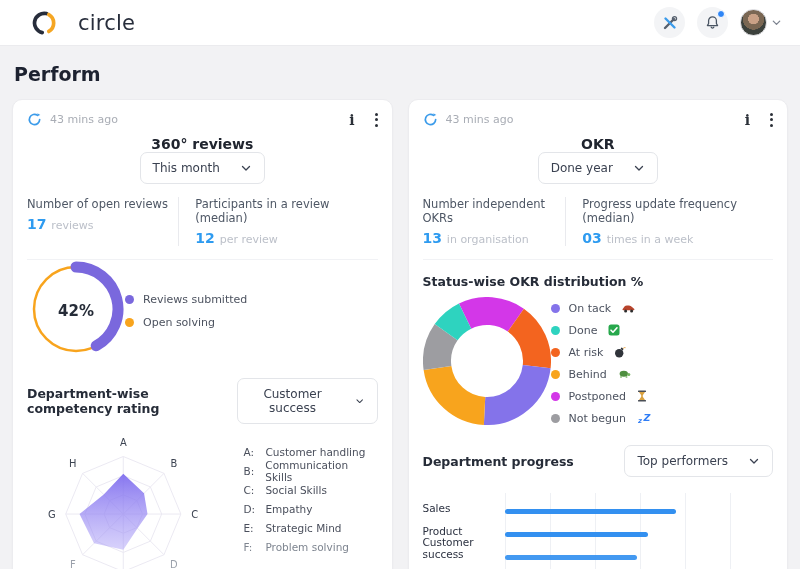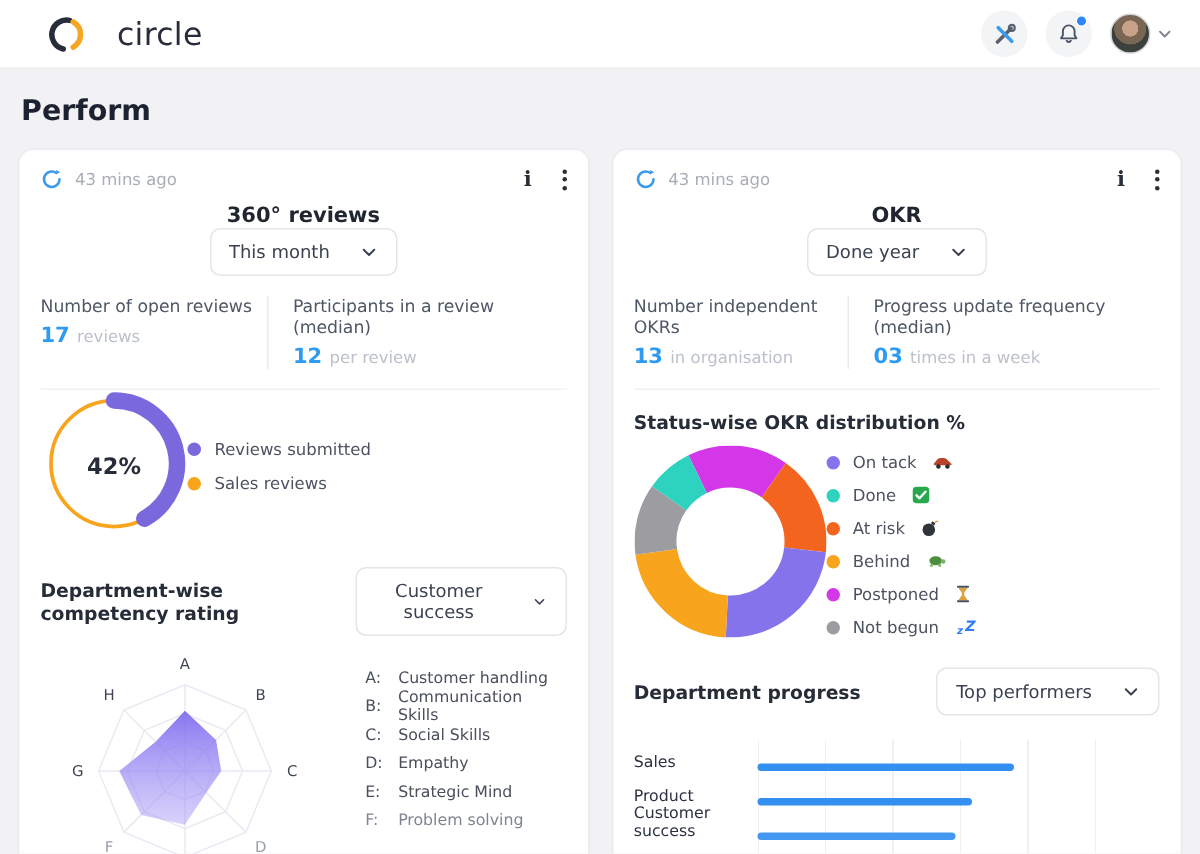--- a/index.html
+++ b/index.html
@@ -170,21 +170,21 @@
           </svg>
         <span class="donut-center">42%</span>
       </div>
       <ul class="legend legend-2" id="reviews-legend">
           <li>
             <span class="legend-dot" style="background:#7a68dd"></span>
             <span>Reviews submitted</span>
           </li>
           <li>
             <span class="legend-dot" style="background:#f8a41d"></span>
-            <span>Sales reviews</span>
+            <span>Open solving</span>
           </li>
         </ul>
     </div>
     <div class="section-head">
       <h3 class="section-title">Department-wise competency rating</h3>
       <button class="select">
         <span>Customer success</span>
         <svg width="12" height="12" viewBox="0 0 12 12">
           <path d="M2.5 4.5 L6 8 L9.5 4.5" fill="none" stroke="#3a4150" stroke-width="1.3" stroke-linecap="round" stroke-linejoin="round"></path>
         </svg>

